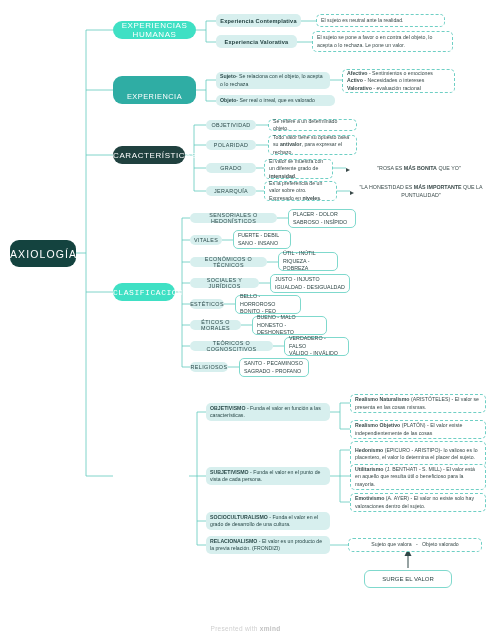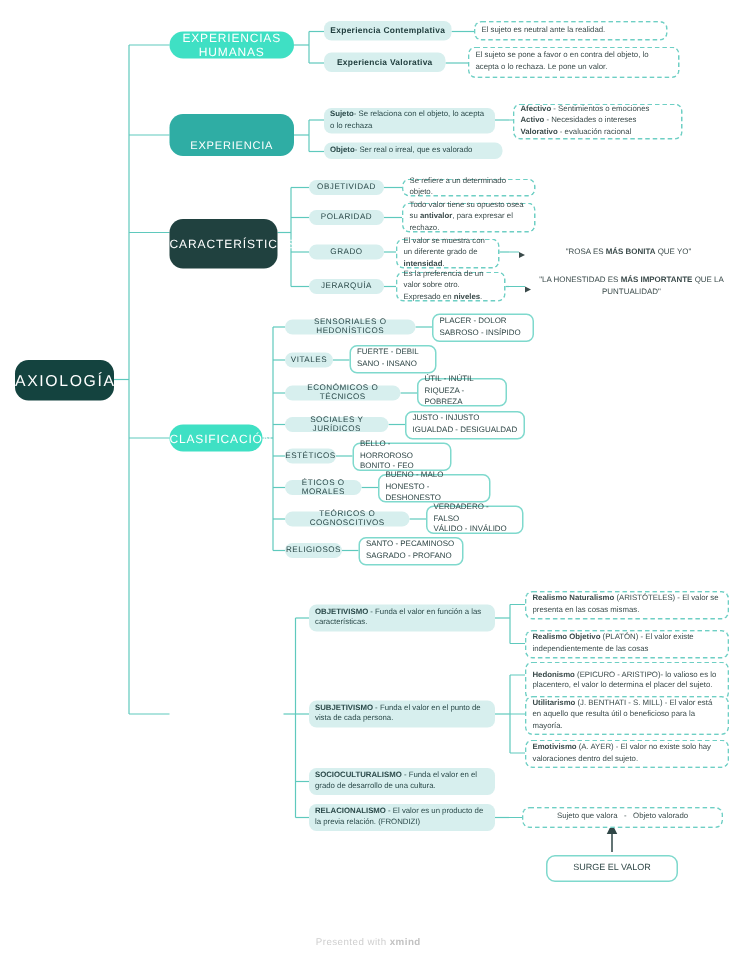--- a/index.html
+++ b/index.html
@@ -221,21 +221,21 @@
   </div>
 
   <div class="node dash" style="left:342px;top:69px;width:113px;height:24px;">
     <span class="txt">
       <span><b>Afectivo</b><span> - Sentimientos o emociones</span></span><br>
       <span><b>Activo</b><span> - Necesidades o intereses</span></span><br>
       <span><b>Valorativo</b><span> - evaluación racional</span></span>
     </span>
   </div>
 
-  <div class="node maindark" style="left:113px;top:146px;width:72px;height:33px;">
+  <div class="node maindark" style="left:113px;top:146px;width:72px;height:18px;">
     <span class="txt">CARACTERÍSTICAS</span>
   </div>
 
   <div class="node chip" style="left:206px;top:120px;width:50px;height:10px;">
     <span class="txt">OBJETIVIDAD</span>
   </div>
   <div class="node dash" style="left:268px;top:119px;width:89px;height:12px;">
     <span class="txt"><span>Se refiere a un determinado objeto.</span></span>
   </div>
 
@@ -259,21 +259,21 @@
   <div class="node chip" style="left:206px;top:186px;width:50px;height:10px;">
     <span class="txt">JERARQUÍA</span>
   </div>
   <div class="node dash" style="left:264px;top:181px;width:73px;height:20px;">
     <span class="txt"><span>Es la preferencia de un valor sobre otro. Expresado en </span><b>niveles</b><span>.</span></span>
   </div>
   <div class="node plain" style="left:354px;top:184px;width:134px;height:16px;">
     <span class="txt"><span>"LA HONESTIDAD ES </span><b>MÁS IMPORTANTE</b><span> QUE LA PUNTUALIDAD"</span></span>
   </div>
 
-  <div class="node mainbright" style="left:113px;top:283px;width:62px;height:18px;">
+  <div class="node mainbright" style="left:113px;top:283px;width:62px;height:18px;font-family:Liberation Mono, monospace;">
     <span class="txt">CLASIFICACIÓN</span>
   </div>
 
   <div class="node chip" style="left:190px;top:213px;width:87px;height:10px;">
     <span class="txt">SENSORIALES O HEDONÍSTICOS</span>
   </div>
   <div class="node outline" style="left:288px;top:209px;width:68px;height:19px;">
     <span class="txt"><span>PLACER - DOLOR</span><br><span>SABROSO - INSÍPIDO</span></span>
   </div>
 

